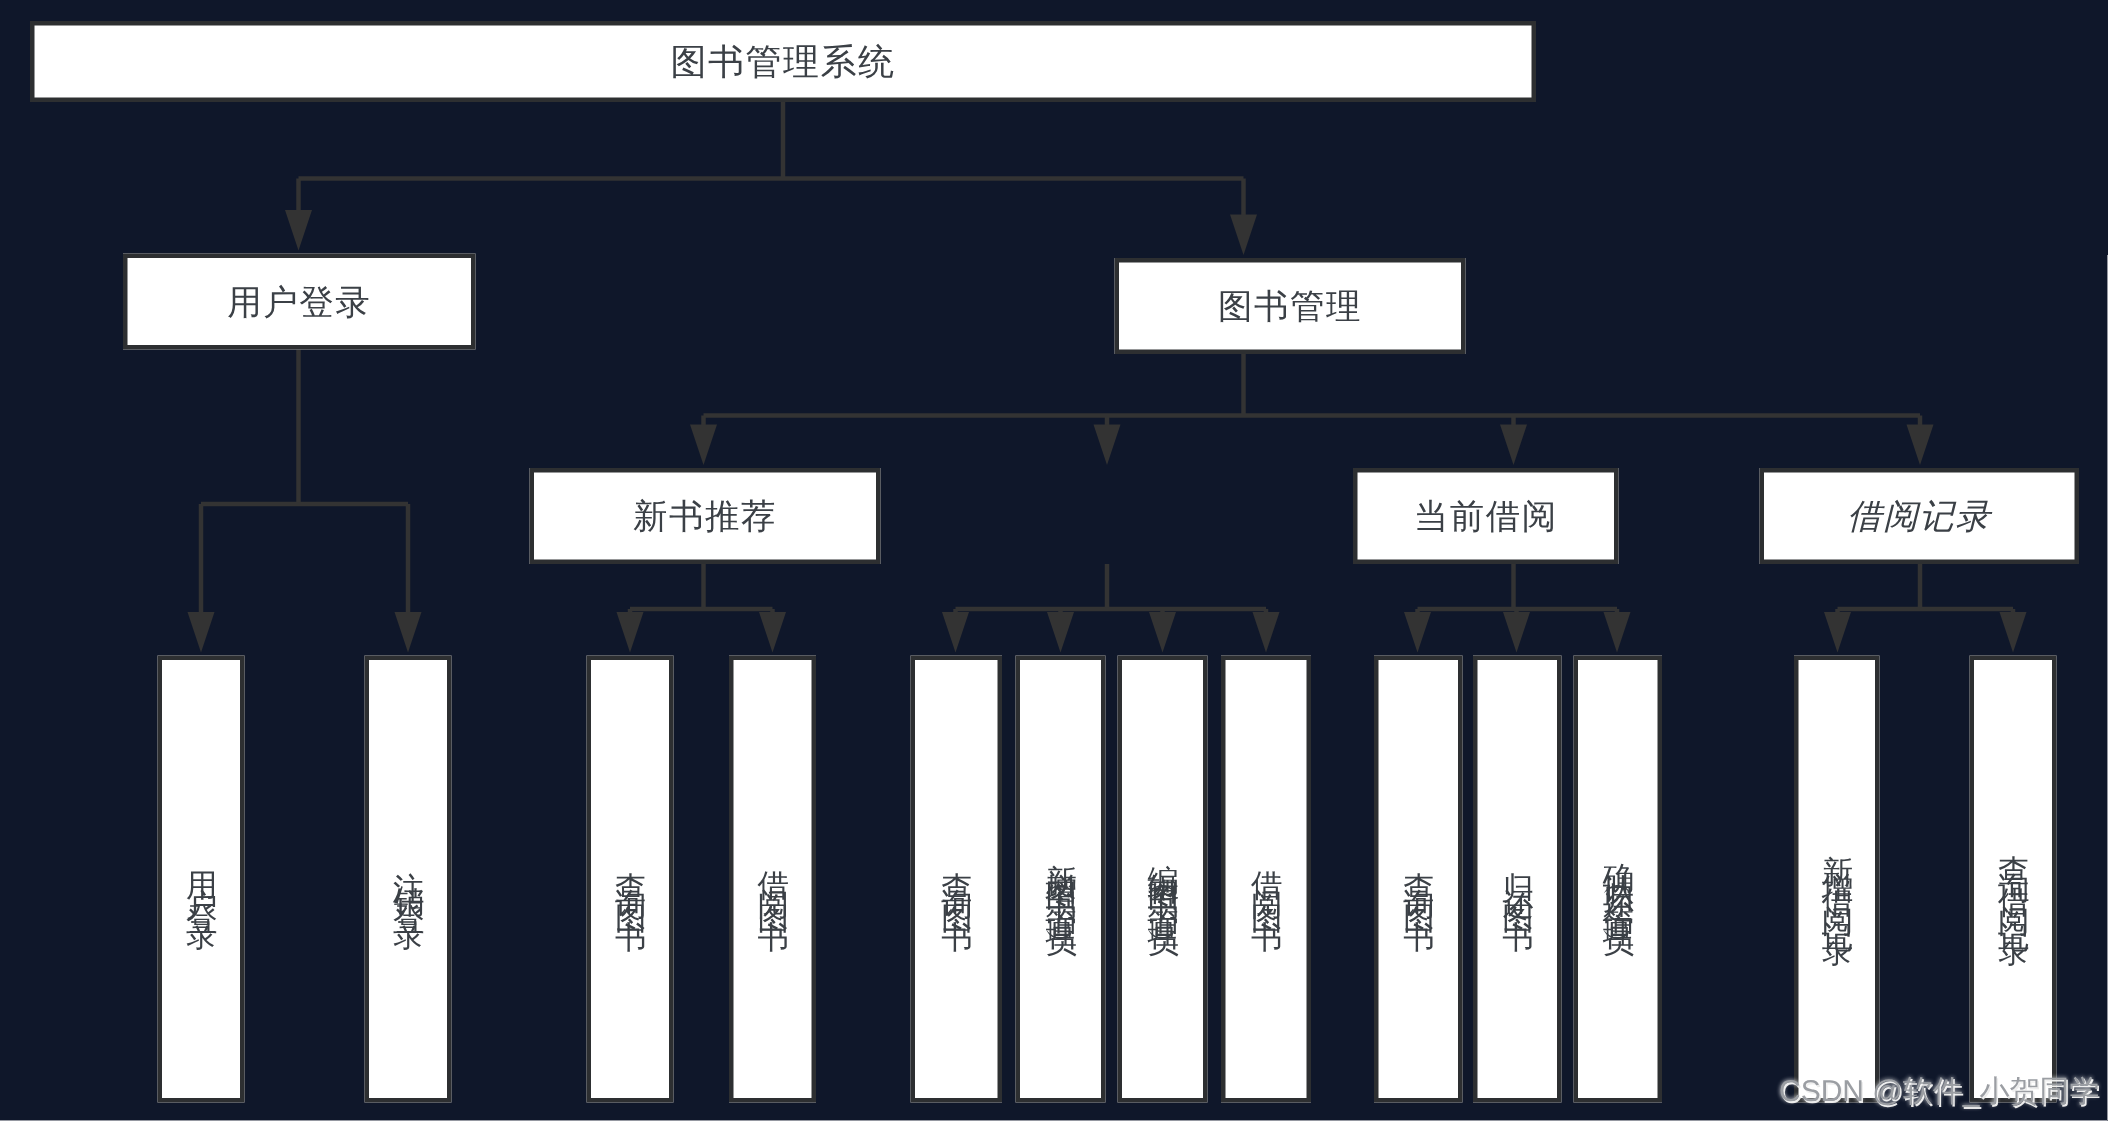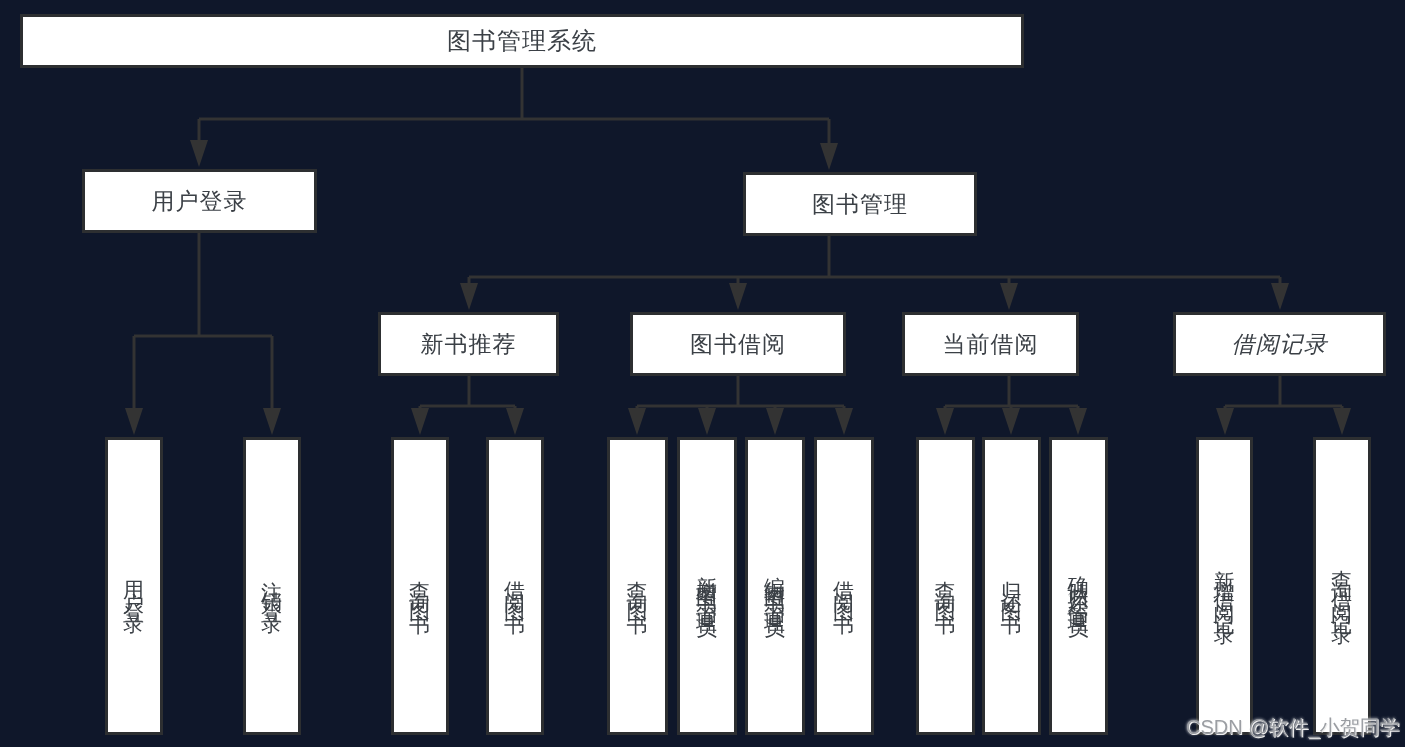--- a/index.html
+++ b/index.html
@@ -50,21 +50,21 @@
     letter-spacing: 11px;
     line-height: 1;
     white-space: nowrap;
   }
   .leaf.tight span { letter-spacing: 6px; }
 
   
   #n-root           { left: 20px;   top: 14px;  width: 1004px; height: 54px; }
   #n-user-login     { left: 82px;   top: 169px; width: 235px;  height: 64px; }
   #n-book-mgmt      { left: 712px;  top: 172px; width: 234px;  height: 64px; margin-left: 31px; }
-  #n-new-book       { left: 378px;  top: 312px; width: 181px;  height: 64px; }
+  #n-new-book       { left: 353px;  top: 312px; width: 234px;  height: 64px; }
   #n-book-borrow    { left: 630px;  top: 312px; width: 216px;  height: 64px; }
   #n-current-borrow { left: 902px;  top: 312px; width: 177px;  height: 64px; }
   #n-borrow-records { left: 1173px; top: 312px; width: 213px;  height: 64px; font-style: italic; }
 
   #l-u1 { left: 105px;  top: 437px; width: 58px; height: 298px; }
   #l-u2 { left: 243px;  top: 437px; width: 58px; height: 298px; }
   #l-n1 { left: 391px;  top: 437px; width: 58px; height: 298px; }
   #l-n2 { left: 486px;  top: 437px; width: 58px; height: 298px; }
   #l-b1 { left: 607px;  top: 437px; width: 61px; height: 298px; }
   #l-b2 { left: 677px;  top: 437px; width: 60px; height: 298px; }
@@ -139,23 +139,20 @@
   <div id="n-user-login" class="node h-node">
     <span>用户登录</span>
   </div>
   <div id="n-book-mgmt" class="node h-node">
     <span>图书管理</span>
   </div>
 
   <div id="n-new-book" class="node h-node">
     <span>新书推荐</span>
   </div>
-  <div id="n-book-borrow" class="node h-node">
-    <span>图书借阅</span>
-  </div>
   <div id="n-current-borrow" class="node h-node">
     <span>当前借阅</span>
   </div>
   <div id="n-borrow-records" class="node h-node">
     <span>借阅记录</span>
   </div>
 
   <div id="l-u1" class="leaf">
     <span>用户登录</span>
   </div>

